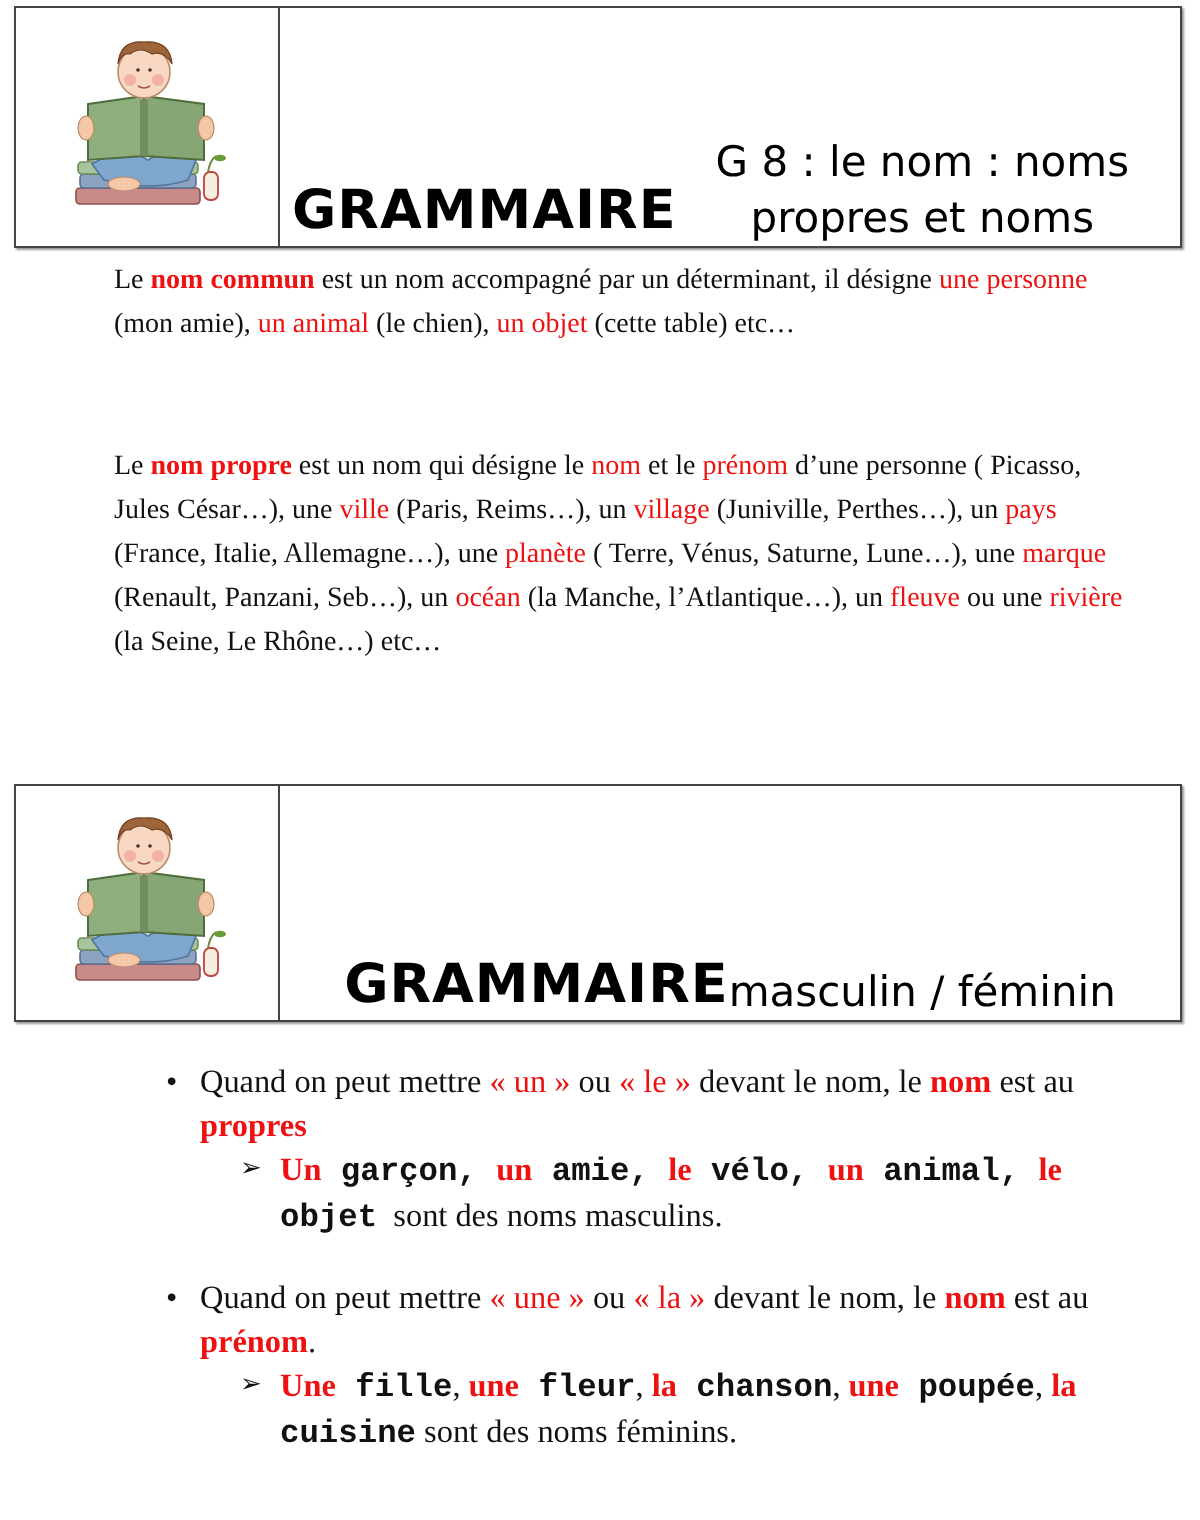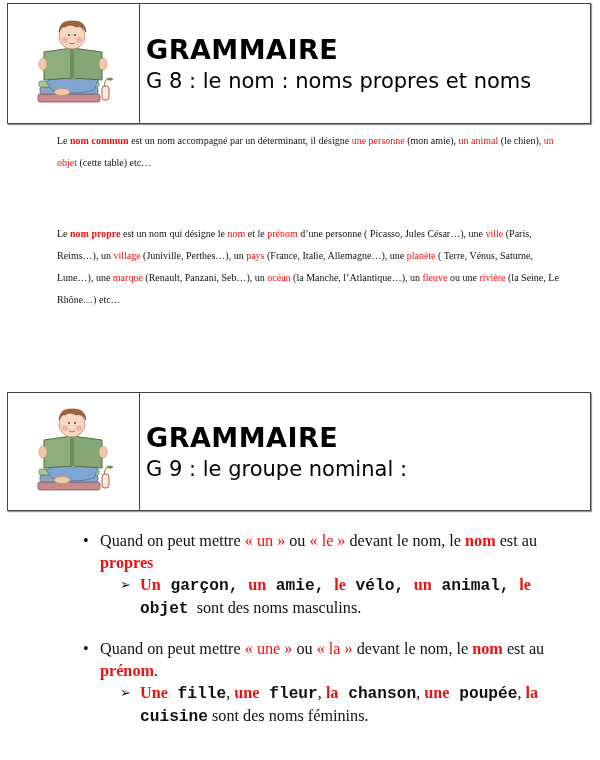--- a/index.html
+++ b/index.html
@@ -31,22 +31,22 @@
       width: 131px;
       border-right: 1.5px solid #444444;
       display: flex;
       align-items: center;
       justify-content: center;
       flex-shrink: 0;
     }
     .title-cell {
       flex: 1;
       display: flex;
-      flex-direction: column;
-      align-items: flex-start;
+      flex-direction: row;
+      align-items: flex-end;
       justify-content: center;
       text-align: center;
       font-family: "DejaVu Sans", sans-serif;
       padding: 0 6px;
     }
     .title-main {
       font-weight: bold;
       font-size: 27px;
       letter-spacing: 0.5px;
       line-height: 34px;
@@ -55,21 +55,21 @@
     .title-sub {
       font-size: 21px;
       line-height: 28px;
       color: #000;
       font-weight: normal;
     }
     .para {
       position: absolute;
       left: 57px;
       width: 510px;
-      font-size: 10px;
+      font-size: 14px;
       line-height: 22px;
     }
     .red { color: #ee1111; }
     .redb { color: #ee1111; font-weight: bold; }
     .b { font-weight: bold; font-family: Liberation Mono, monospace; }
     .bullet-block {
       position: absolute;
       left: 80px;
       width: 500px;
       font-size: 16.2px;
@@ -160,21 +160,21 @@
       <circle cx="37" cy="19" r="0.9" fill="#333"></circle>
       <circle cx="43" cy="19" r="0.9" fill="#333"></circle>
       <path d="M37 27 Q40 29 43 27" stroke="#a05050" stroke-width="0.8" fill="none"></path>
       <rect x="70" y="70" width="7" height="14" rx="3" fill="#f6efe0" stroke="#c04040" stroke-width="0.9"></rect>
       <path d="M72 70 Q73 64 76 62" stroke="#6a8a3a" stroke-width="1" fill="none"></path>
       <ellipse cx="78" cy="63" rx="3" ry="1.6" fill="#6a9a3a"></ellipse>
     </svg>
   </div>
   <div class="title-cell">
     <div class="title-main">GRAMMAIRE</div>
-    <div class="title-sub">G 9 : le groupe nominal :</div>
+    <div class="title-sub">masculin / féminin</div>
   </div>
 </div>
 
 <div class="bullet-block" style="top:530px;">
   <div class="bullet-line">
     <span class="bullet-dot">•</span><span>Quand on peut mettre </span><span class="red">« un »</span><span> ou </span><span class="red">« le »</span><span> devant le nom, le </span><span class="redb">nom</span><span> est au </span><span class="redb">propres</span>
   </div>
   <div class="arrow-line">
     <span class="arrow-glyph">➢</span><span class="redb">Un</span><span class="b"> garçon, </span><span class="redb">un</span><span class="b"> amie, </span><span class="redb">le</span><span class="b"> vélo, </span><span class="redb">un</span><span class="b"> animal, </span><span class="redb">le</span><span class="b"> objet</span><span style="white-space:pre-wrap;">  sont des noms masculins.</span>
   </div>

